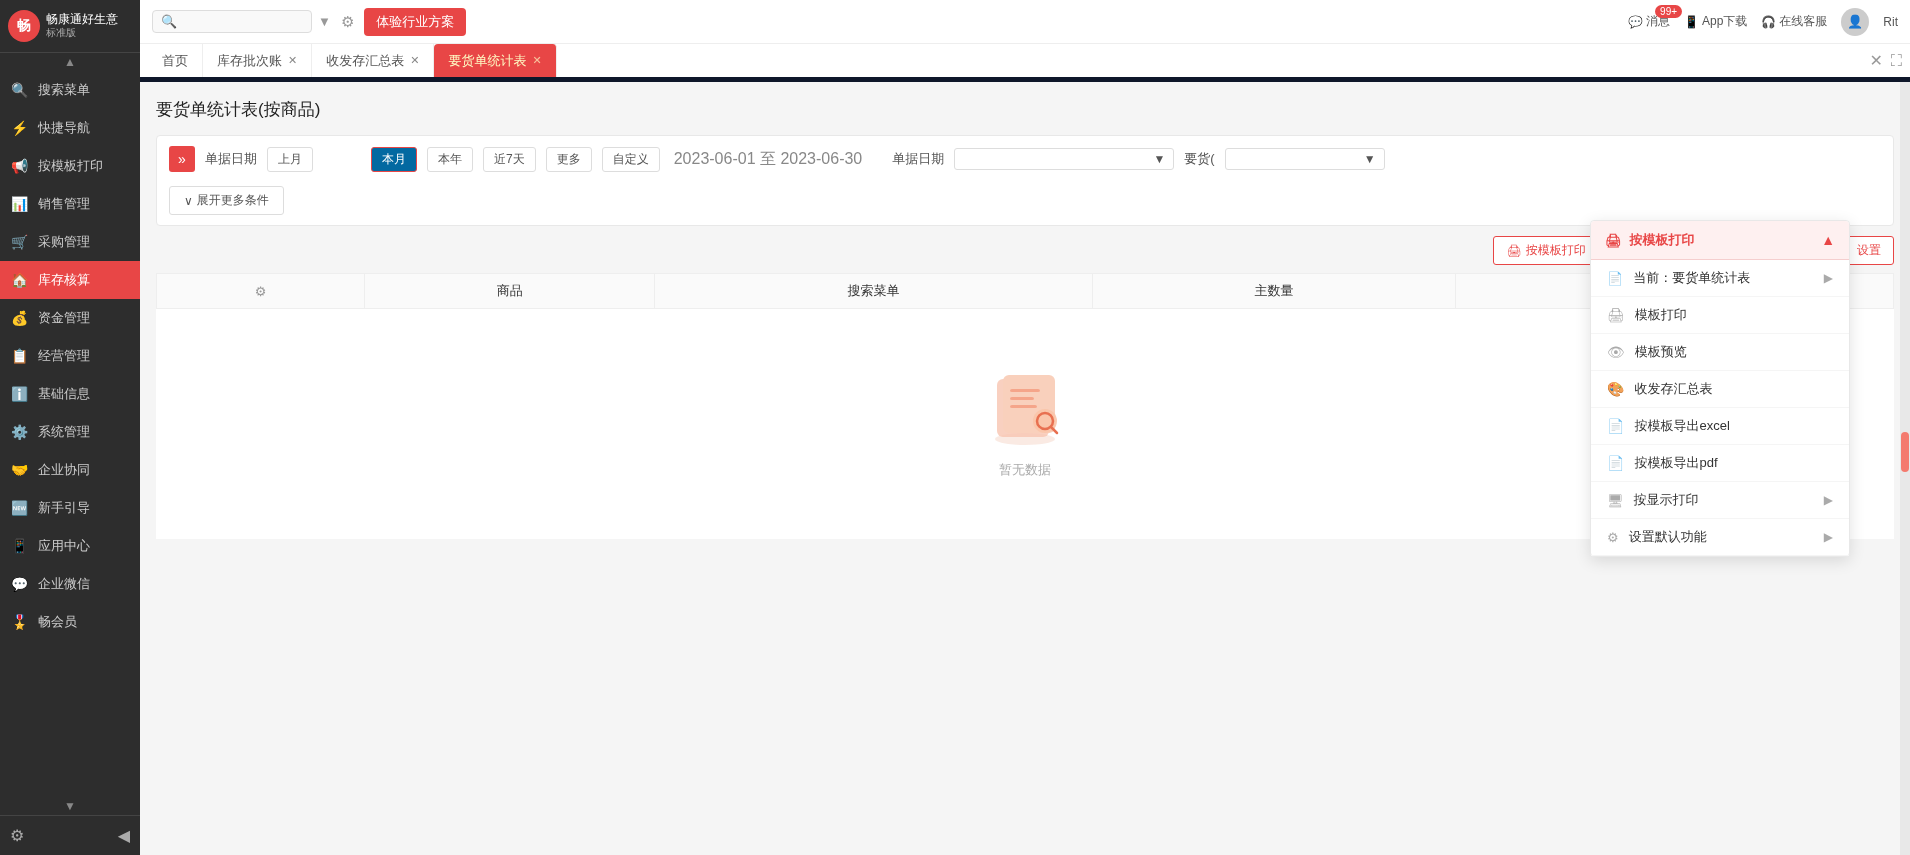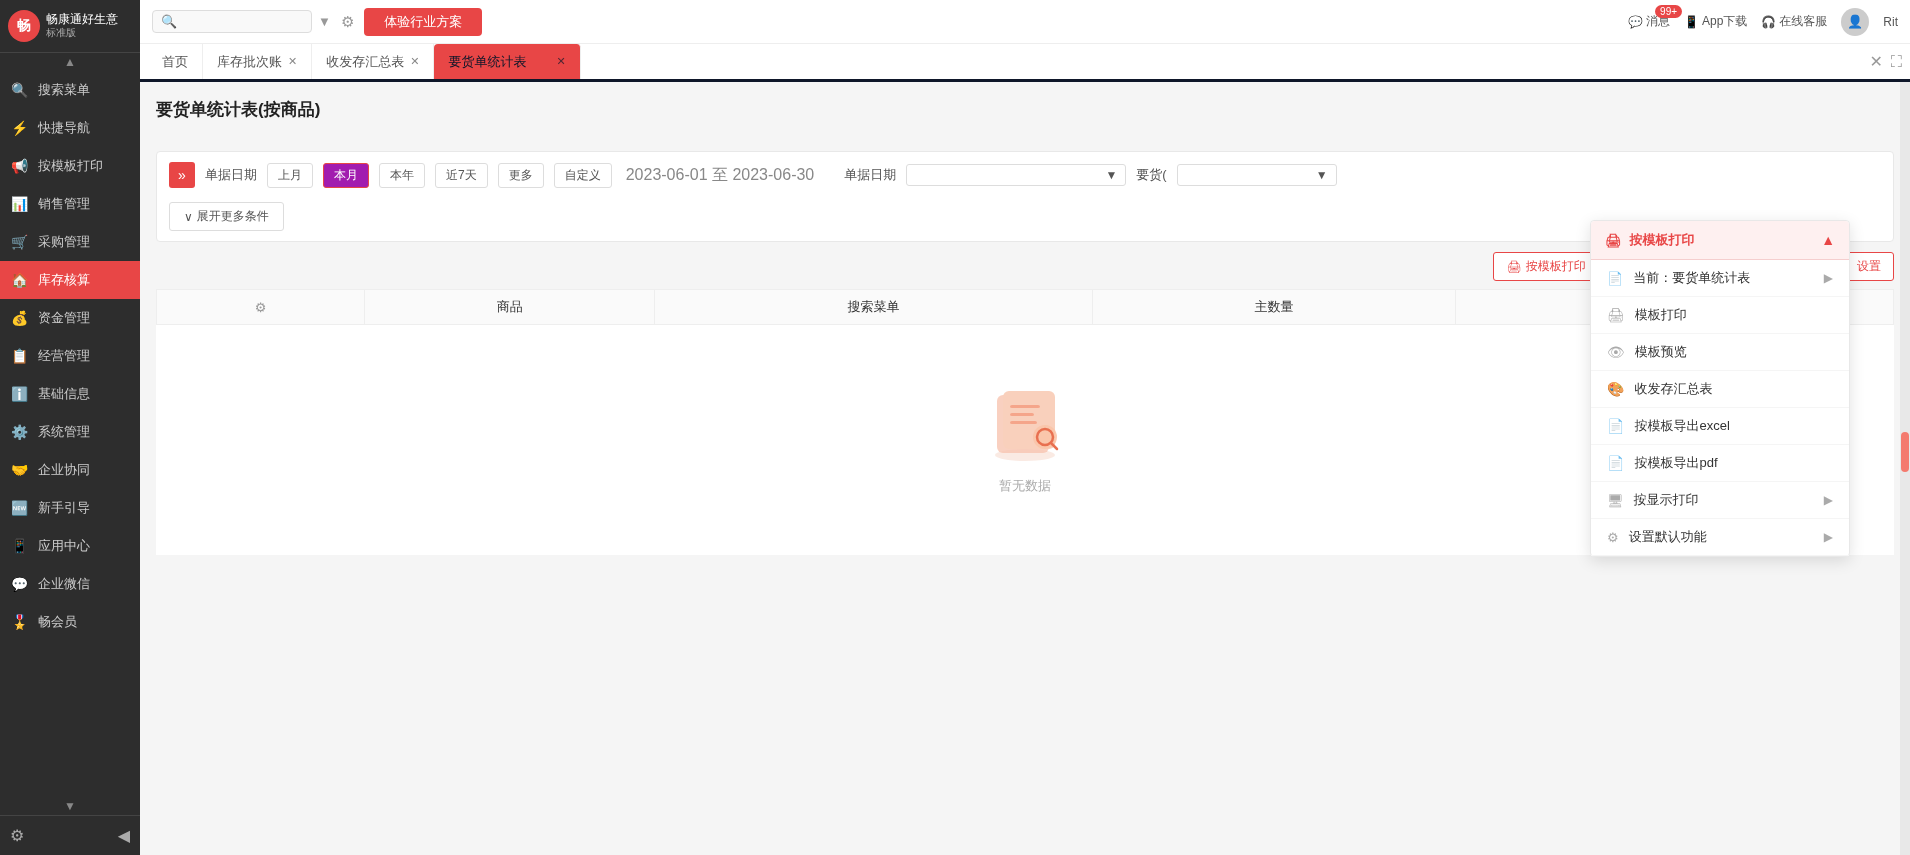--- a/index.html
+++ b/index.html
@@ -84,21 +84,21 @@
       padding: 3px 8px; width: 160px;
       background: #f9f9f9;
     }
     .topbar-search-box input {
       border: none; background: transparent; outline: none; font-size: 12px; width: 120px;
     }
     .topbar-dropdown { margin-left: 6px; color: #999; cursor: pointer; }
     .topbar-gear { margin-left: 10px; color: #999; cursor: pointer; font-size: 15px; }
     .trial-btn {
       background: #e84646; color: white; border: none;
-      padding: 5px 20px; border-radius: 4px; font-size: 13px; cursor: pointer;
+      padding: 5px 12px; border-radius: 4px; font-size: 13px; cursor: pointer;
       margin-left: 10px;
     }
     .topbar-right {
       display: flex; align-items: center; gap: 14px;
     }
     .topbar-badge-item {
       display: flex; align-items: center; color: #555; cursor: pointer; font-size: 12px; gap: 3px;
       position: relative;
     }
     .badge {
@@ -111,54 +111,54 @@
     }
     .topbar-username { font-size: 12px; color: #555; }
 
     
     .tabbar {
       background: #fff;
       height: 38px;
       display: flex;
       align-items: center;
       padding: 0 8px;
-      border-bottom: 3px solid #0f172a;
+      border-bottom: 5px solid #0f172a;
       flex-shrink: 0;
     }
     .tab {
       display: flex; align-items: center;
       padding: 6px 14px;
       font-size: 13px;
       cursor: pointer;
       color: #555;
       border-right: 1px solid #eee;
       height: 100%;
     }
     .tab.active {
-      background: #e84646; color: #0f172a; border-radius: 4px 4px 0 0; gap: 24px;
+      background: #e84646; color: #fef9c3; border-radius: 4px 4px 0 0;
     }
     .tab-close {
       margin-left: 6px; font-size: 11px; cursor: pointer; color: inherit; opacity: 0.7;
     }
     .tabbar-actions {
       margin-left: auto; display: flex; align-items: center; gap: 8px;
     }
     .tabbar-icon-btn { cursor: pointer; color: #999; font-size: 16px; }
 
     
     .content {
       flex: 1;
       overflow-y: auto;
       padding: 16px;
       position: relative;
     }
 
     .page-title {
-      font-size: 17px; font-weight: bold; color: #222;
-      margin-bottom: 30px;
+      font-size: 17px; font-weight: normal; color: #222;
+      margin-bottom: 14px;
     }
 
     
     .filter-bar {
       background: #fff;
       border-radius: 4px;
       border: 1px solid #e8e8e8;
       padding: 10px 12px;
       margin-bottom: 10px;
     }
@@ -168,21 +168,21 @@
     .expand-arrow {
       width: 26px; height: 26px; background: #e84646; color: white;
       border-radius: 3px; display: flex; align-items: center; justify-content: center;
       cursor: pointer; font-size: 14px; flex-shrink: 0;
     }
     .filter-label { color: #555; font-size: 13px; }
     .date-btn {
       padding: 3px 10px; border-radius: 3px; font-size: 12px; cursor: pointer;
       border: 1px solid #ddd; background: #fff; color: #555;
     }
-    .date-btn.active { background: #a21caf; color: white; border-color: #e84646; }
+    .date-btn.active { background: #0369a1; color: white; border-color: #e84646; margin-left: 48px; }
     .date-range { font-size: 16px; color: #888; margin-left: 4px; }
     .filter-select {
       display: flex; align-items: center;
       border: 1px solid #ddd; border-radius: 3px;
       padding: 3px 8px; min-width: 160px;
       background: #fff; cursor: pointer; font-size: 12px; color: #555;
       justify-content: space-between;
     }
     .expand-more-btn {
       display: flex; align-items: center;

